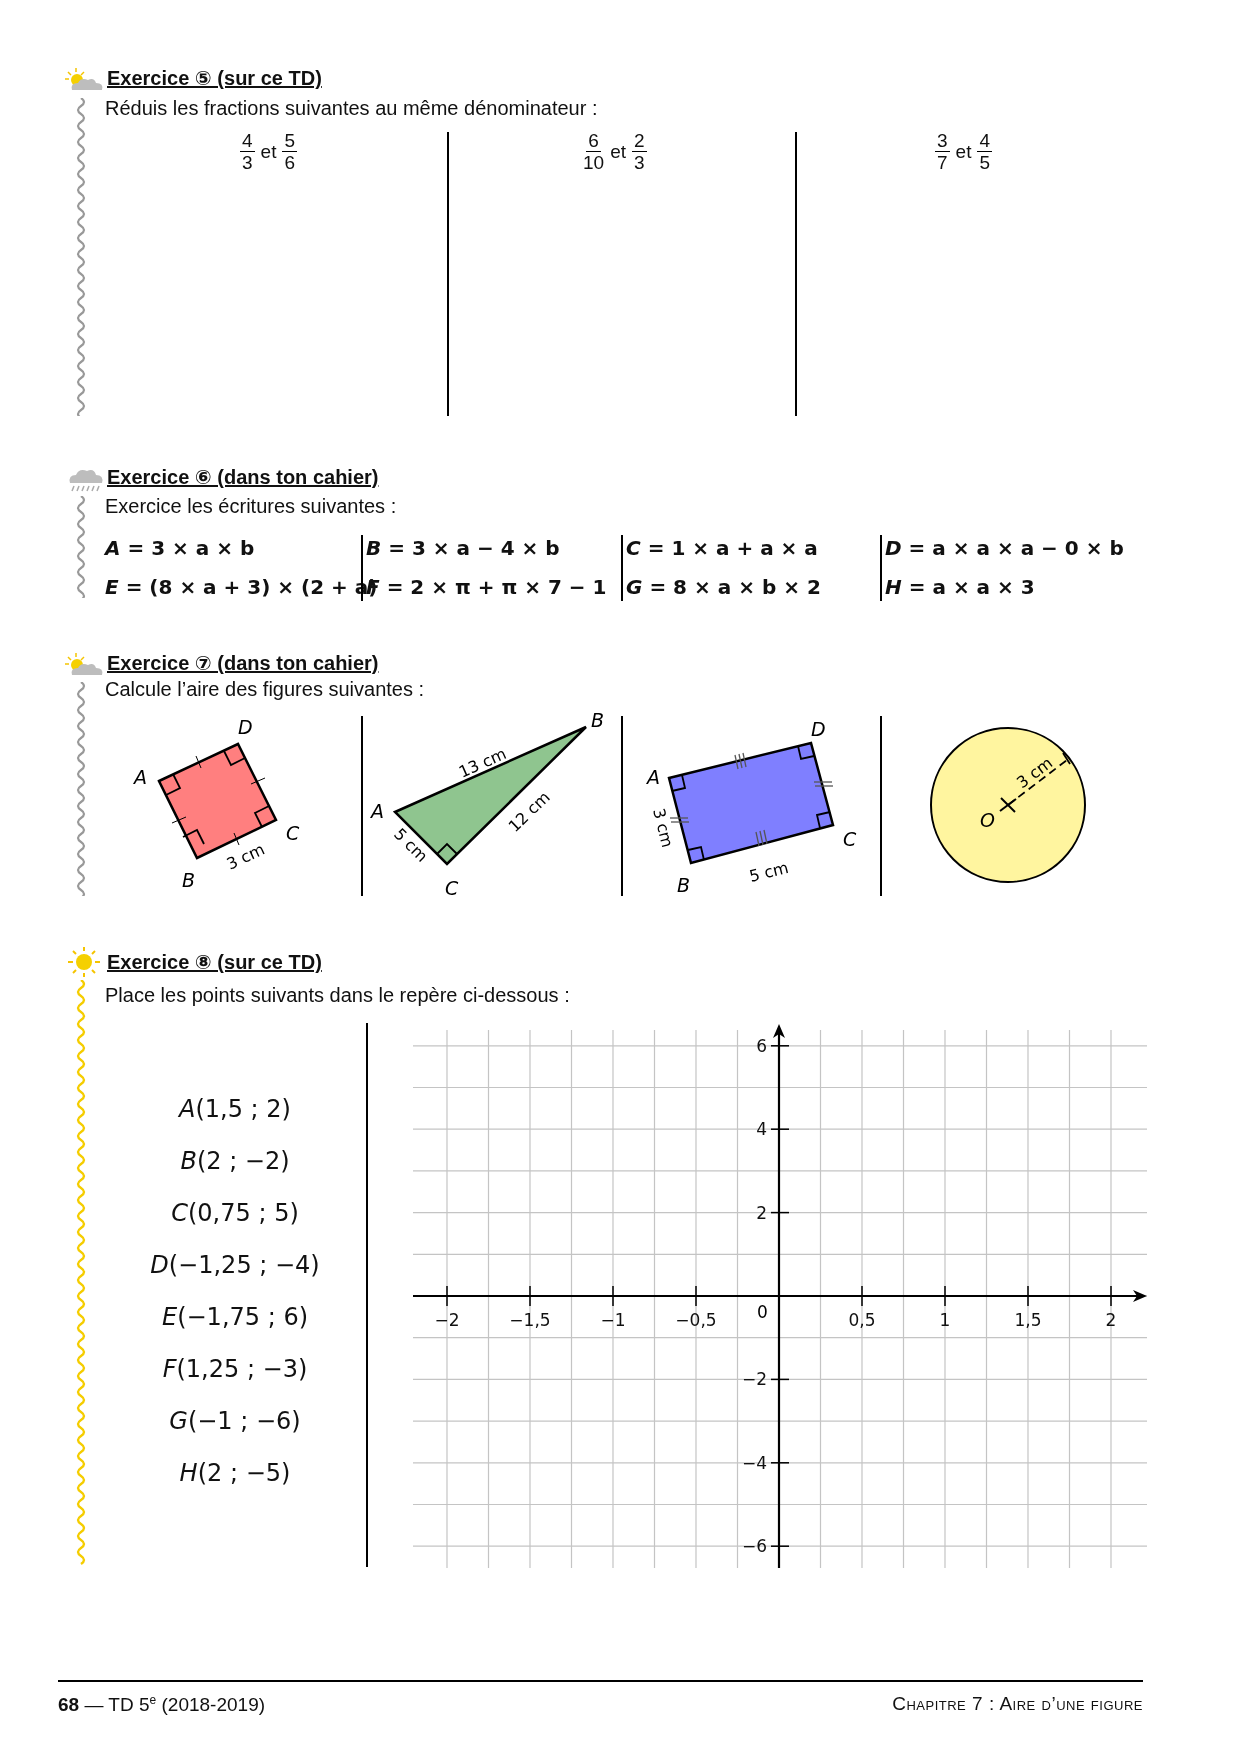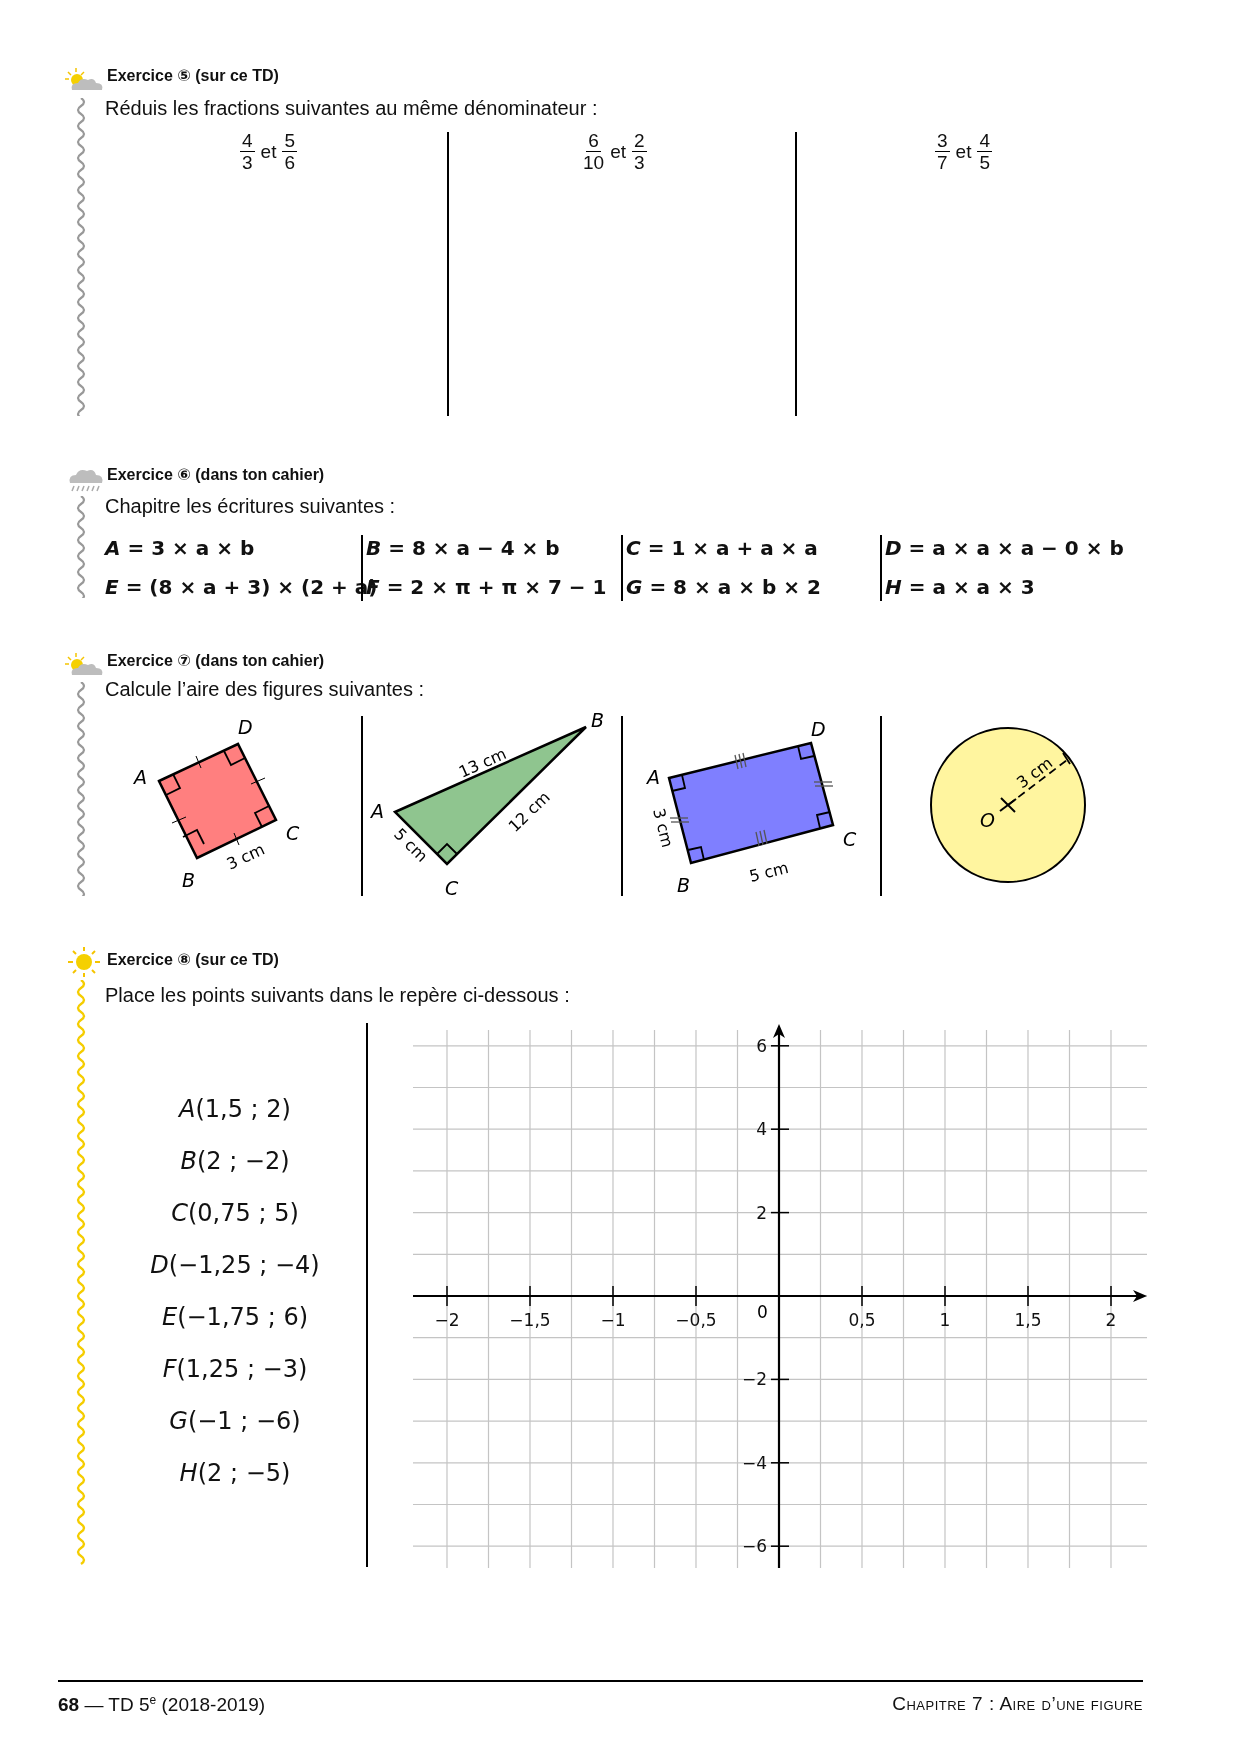--- a/index.html
+++ b/index.html
@@ -1,18 +1,18 @@
 <!DOCTYPE html>
 <html><head>
 <meta charset="utf-8">
 <style>
   html,body{margin:0;padding:0;background:#fff;}
   body{width:1240px;height:1754px;position:relative;overflow:hidden;font-family:"Liberation Sans","DejaVu Sans",sans-serif;color:#111;}
   .abs{position:absolute;}
-  .title{font-weight:bold;font-size:16px;white-space:nowrap;}
+  .title{font-weight:bold;font-size:20px;white-space:nowrap;text-decoration:underline;}
   .text{font-size:20px;white-space:nowrap;}
   .math{font-family:"DejaVu Sans",sans-serif;font-size:20px;white-space:nowrap;font-weight:bold;}
   .math i{font-style:italic;}
   .vbar{position:absolute;width:2px;background:#000;}
   .frac{display:inline-flex;flex-direction:column;align-items:center;vertical-align:middle;font-size:19px;line-height:21px;}
   .frac .num{border-bottom:1.5px solid #000;padding:0 2px;}
   .fracline{display:flex;align-items:center;gap:6px;font-size:19px;}
   .pt{font-family:"DejaVu Sans",sans-serif;font-size:24px;white-space:nowrap;text-align:center;width:260px;}
   .footer-left{font-size:19px;}
   .footer-right{font-size:19px;font-variant:small-caps;letter-spacing:0.5px;}
@@ -84,26 +84,26 @@
         <line x1="20" y1="21" x2="18" y2="26"></line>
         <line x1="25" y1="21" x2="23" y2="26"></line>
         <line x1="30" y1="21" x2="28" y2="26"></line>
         <line x1="35" y1="21" x2="33" y2="26"></line>
       </g>
   </svg>
   <svg class="abs" style="left:74px;top:496px" width="14" height="102">
     <path id="w6" fill="none" stroke="#999" stroke-width="2.2" d="M7 0 Q13 4 7 8 Q1 12 7 16 Q13 20 7 24 Q1 28 7 32 Q13 36 7 40 Q1 44 7 48 Q13 52 7 56 Q1 60 7 64 Q13 68 7 72 Q1 76 7 80 Q13 84 7 88 Q1 92 7 96 Q13 100 7 104"></path>
   </svg>
   <div class="abs title" style="left:107px;top:465px">Exercice ⑥ (dans ton cahier)</div>
-  <div class="abs text" style="left:105px;top:495px">Chapitre les écritures suivantes :</div>
+  <div class="abs text" style="left:105px;top:495px">Exercice les écritures suivantes :</div>
 
   <div class="abs math" style="left:105px;top:536px"><i>A</i> <span>= 3 × a × b</span></div>
   <div class="abs math" style="left:105px;top:575px"><i>E</i> <span>= (8 × a + 3) × (2 + a)</span></div>
   <div class="vbar" style="left:361px;top:535px;height:66px"></div>
-  <div class="abs math" style="left:366px;top:536px"><i>B</i> <span>= 8 × a − 4 × b</span></div>
+  <div class="abs math" style="left:366px;top:536px"><i>B</i> <span>= 3 × a − 4 × b</span></div>
   <div class="abs math" style="left:366px;top:575px"><i>F</i> <span>= 2 × π + π × 7 − 1</span></div>
   <div class="vbar" style="left:621px;top:535px;height:66px"></div>
   <div class="abs math" style="left:626px;top:536px"><i>C</i> <span>= 1 × a + a × a</span></div>
   <div class="abs math" style="left:626px;top:575px"><i>G</i> <span>= 8 × a × b × 2</span></div>
   <div class="vbar" style="left:880px;top:535px;height:66px"></div>
   <div class="abs math" style="left:885px;top:536px"><i>D</i> <span>= a × a × a − 0 × b</span></div>
   <div class="abs math" style="left:885px;top:575px"><i>H</i> <span>= a × a × 3</span></div>
 </div>
 
 <div>

